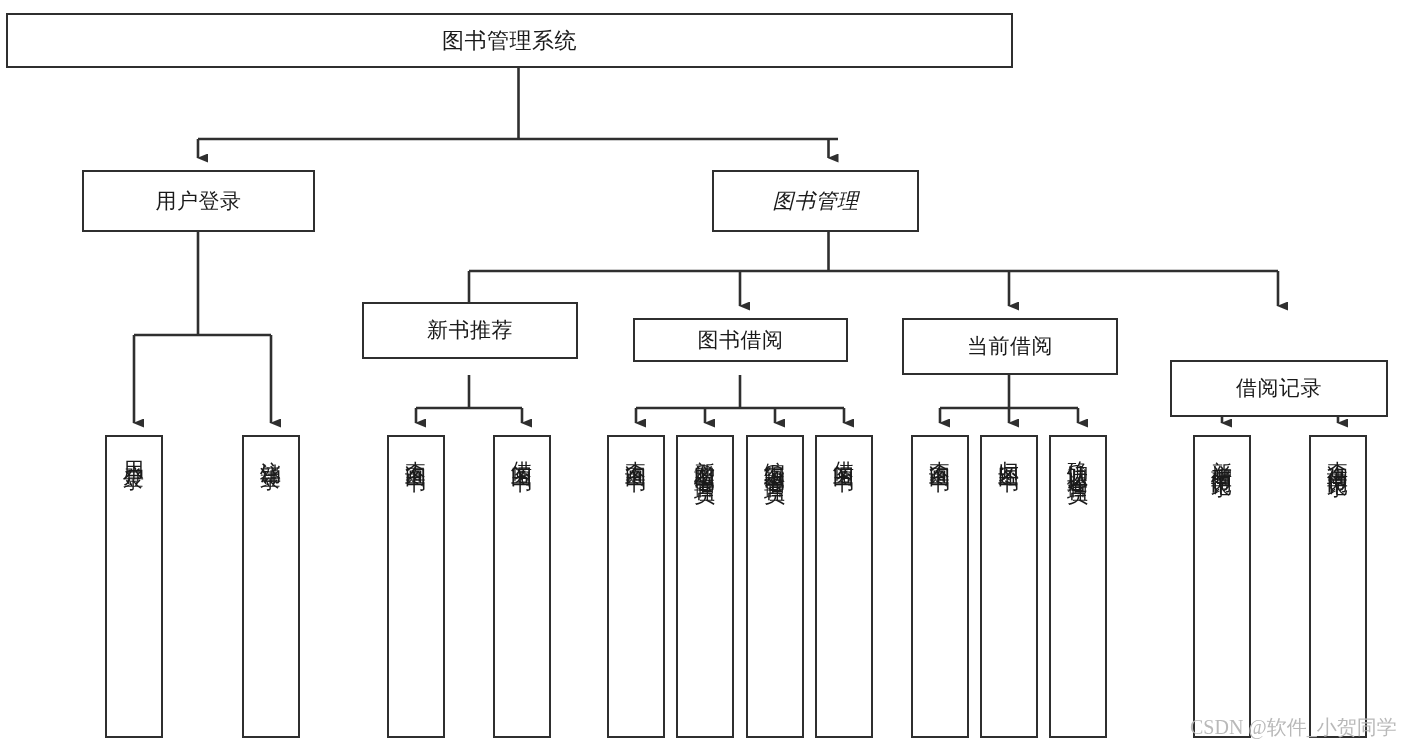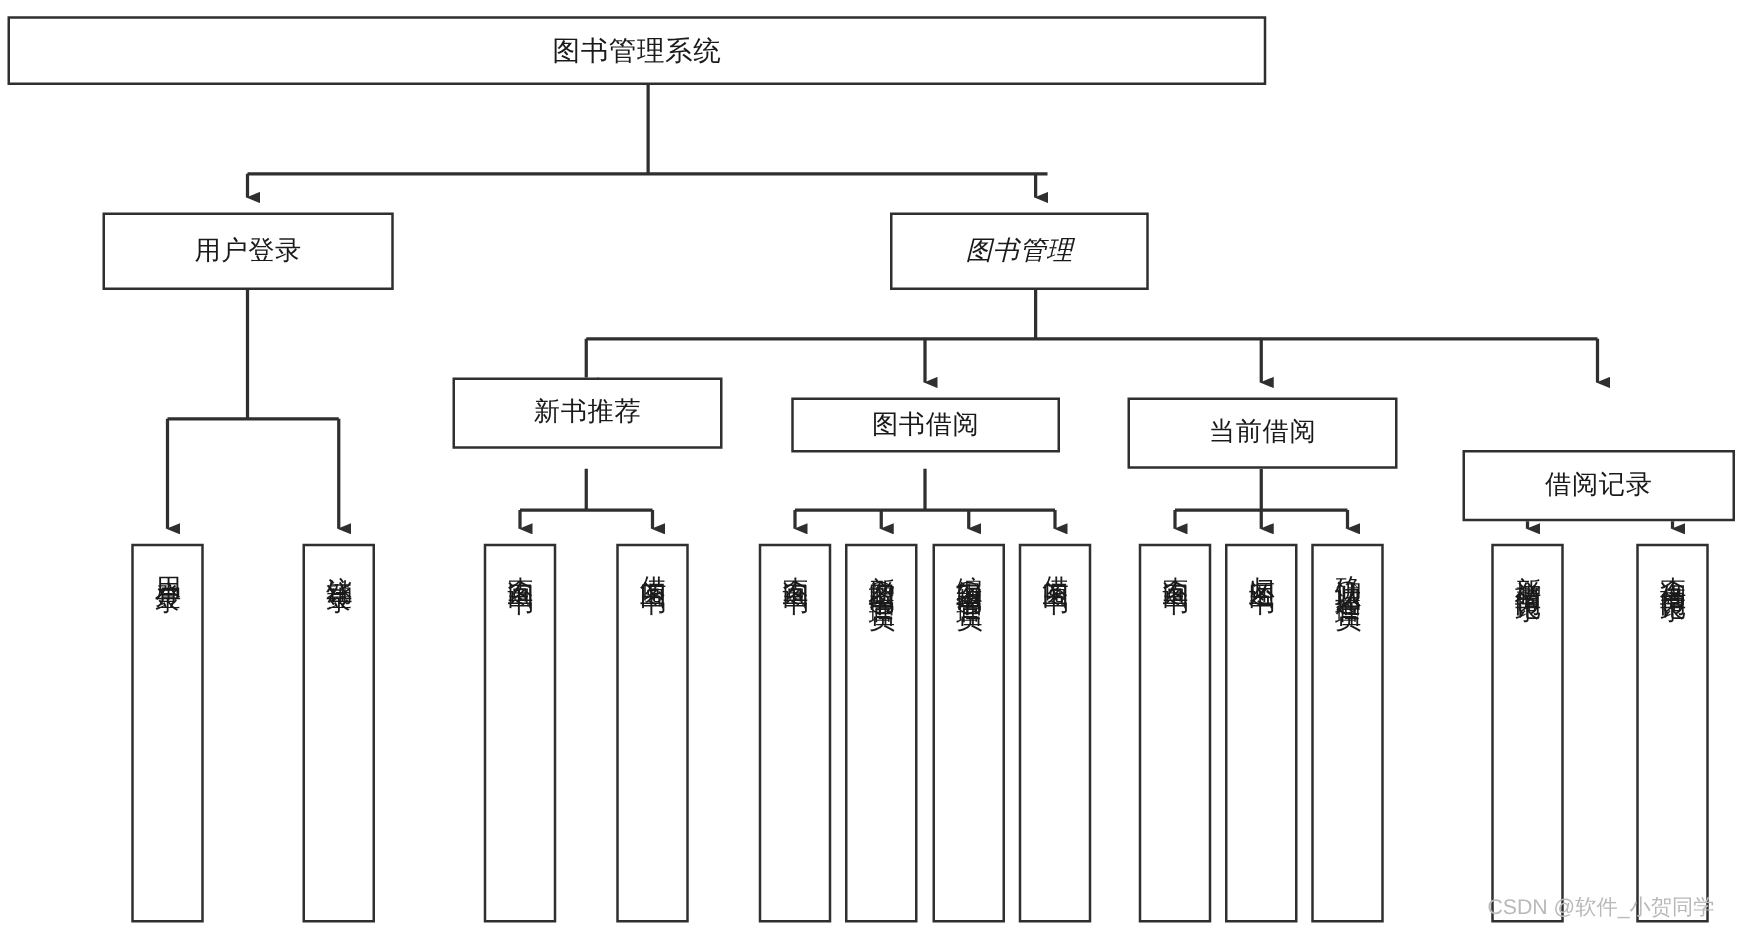--- a/index.html
+++ b/index.html
@@ -64,25 +64,25 @@
     font-size: 21px;
     line-height: 1.0;
     letter-spacing: 3.5px;
     white-space: nowrap;
     max-height: 292px;
   }
   #watermark {
     position: absolute;
     left: 1190px;
     top: 714px;
-    font-size: 17px;
+    font-size: 20px;
     color: #b9b9b9;
     white-space: nowrap;
     z-index: 5;
-    font-family: Liberation Sans, sans-serif;
+    font-family: Liberation Serif, serif;
   }
 </style>
 </head>
 <body>
 
 <div id="diagram-canvas">
 
   <svg id="edge-layer" viewBox="0 0 1405 747" width="1405" height="747" xmlns="http://www.w3.org/2000/svg">
     <defs>
       <marker id="arrowhead" markerWidth="9" markerHeight="11" refX="4.5" refY="10" orient="auto" markerUnits="userSpaceOnUse">

